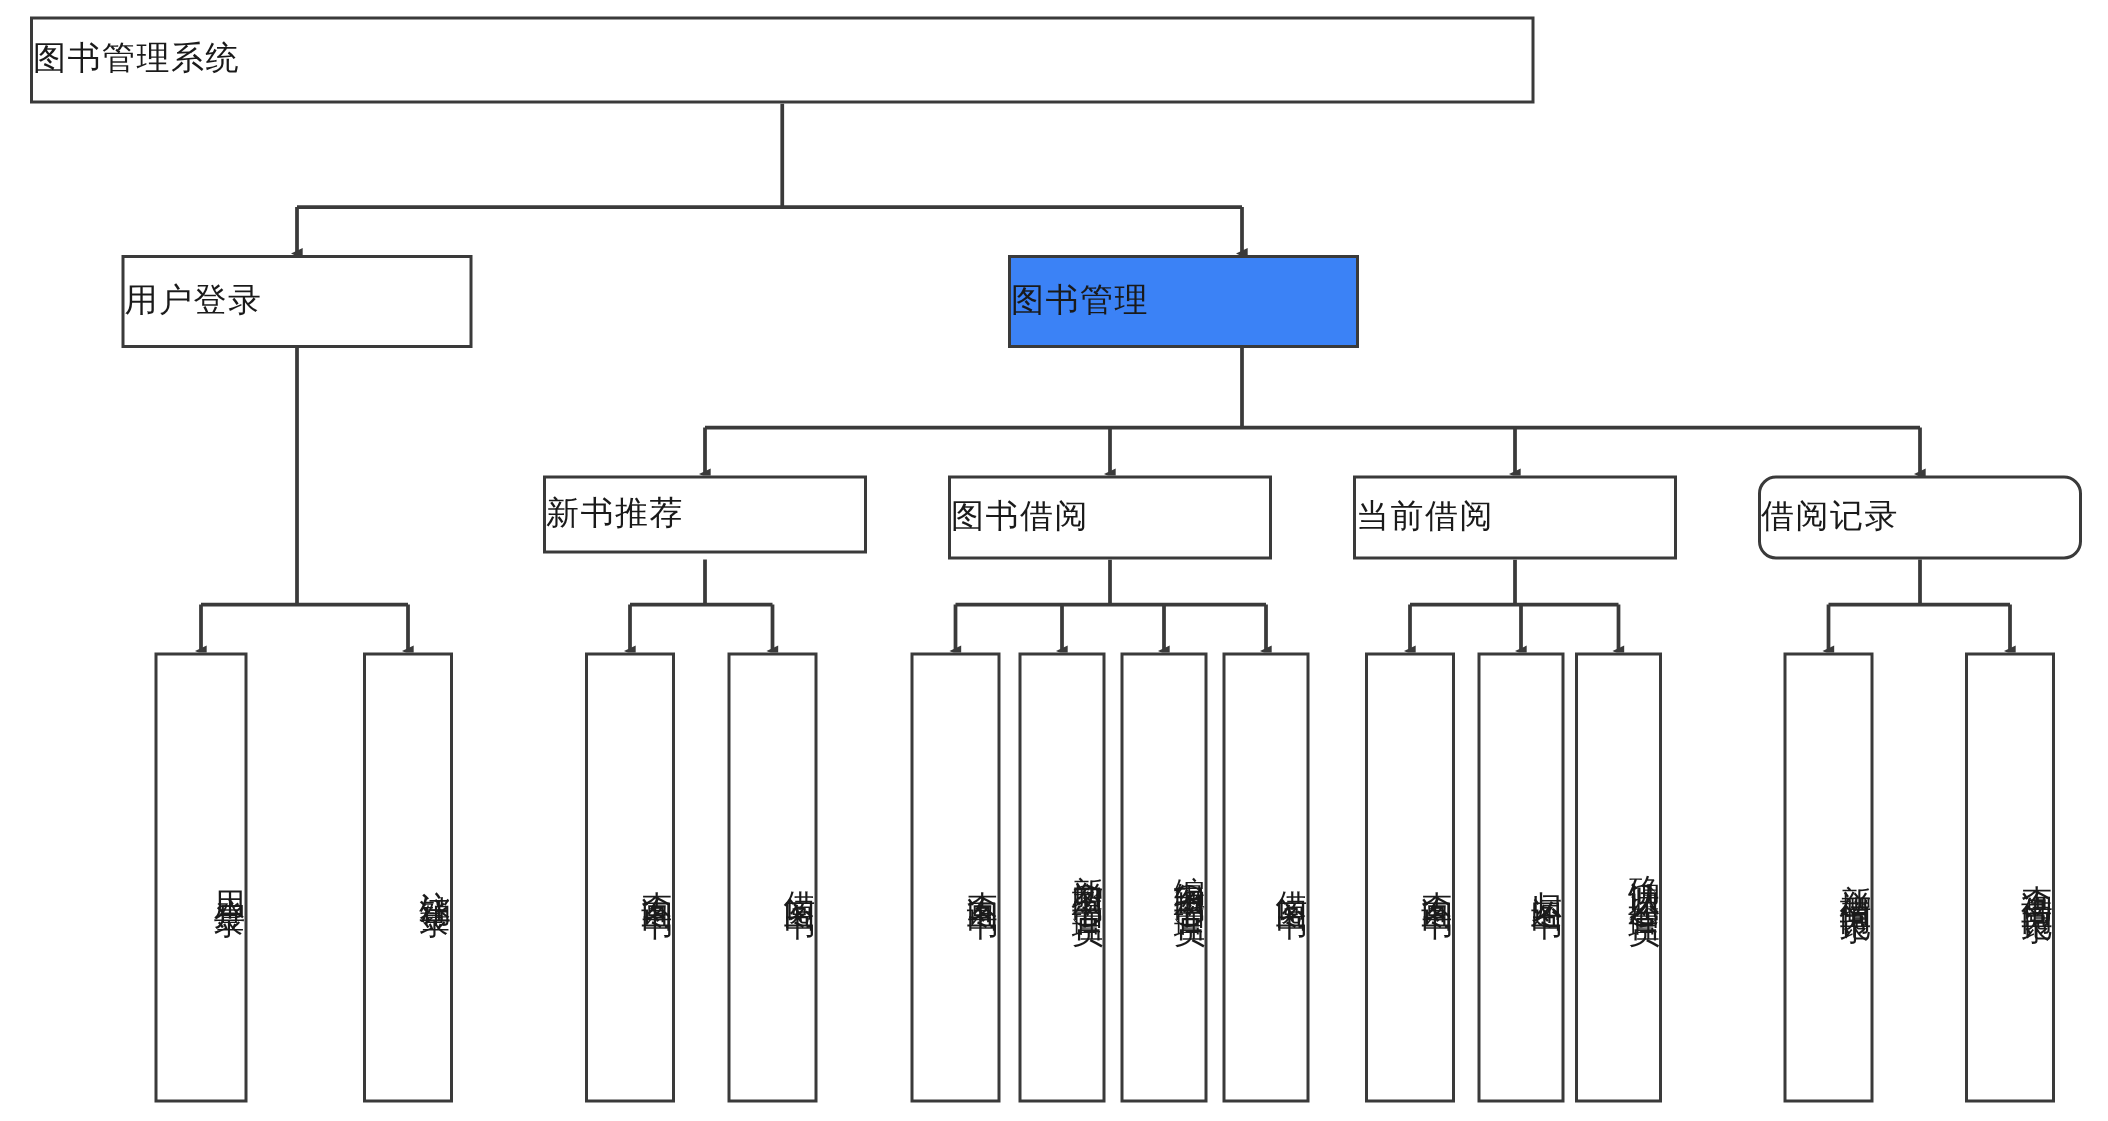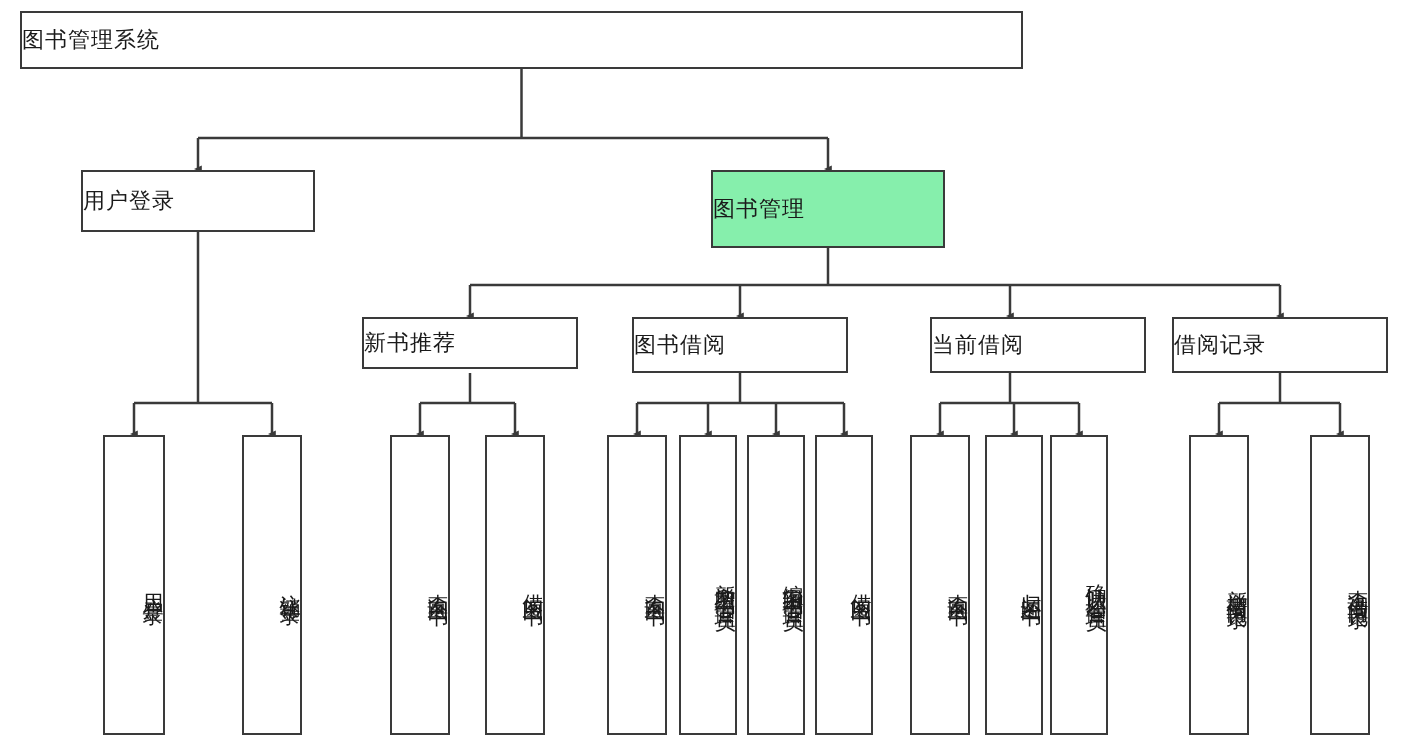--- a/index.html
+++ b/index.html
@@ -118,33 +118,33 @@
       </g>
   </svg>
 
   <div id="nodes">
       <div class="node horizontal root" style="left: 20px; top: 11px; width: 1003px; height: 58px; border-color: rgb(58, 58, 58); background: rgb(255, 255, 255); color: rgb(26, 26, 26);">
         <span class="hlabel">图书管理系统</span>
       </div>
       <div class="node horizontal" style="left: 81px; top: 170px; width: 234px; height: 62px; border-color: rgb(58, 58, 58); background: rgb(255, 255, 255); color: rgb(26, 26, 26);">
         <span class="hlabel">用户登录</span>
       </div>
-      <div class="node horizontal" style="left: 711px; top: 170px; width: 234px; height: 78px; border-color: rgb(58, 58, 58); background: #86efac; color: rgb(26, 26, 26);">
+      <div class="node horizontal" style="left: 672px; top: 170px; width: 234px; height: 62px; border-color: rgb(58, 58, 58); background: #3b82f6; color: rgb(26, 26, 26);">
         <span class="hlabel">图书管理</span>
       </div>
       <div class="node horizontal" style="left: 362px; top: 317px; width: 216px; height: 52px; border-color: rgb(58, 58, 58); background: rgb(255, 255, 255); color: rgb(26, 26, 26);">
         <span class="hlabel">新书推荐</span>
       </div>
       <div class="node horizontal" style="left: 632px; top: 317px; width: 216px; height: 56px; border-color: rgb(58, 58, 58); background: rgb(255, 255, 255); color: rgb(26, 26, 26);">
         <span class="hlabel">图书借阅</span>
       </div>
-      <div class="node horizontal" style="left: 930px; top: 317px; width: 216px; height: 56px; border-color: rgb(58, 58, 58); background: rgb(255, 255, 255); color: rgb(26, 26, 26);">
+      <div class="node horizontal" style="left: 902px; top: 317px; width: 216px; height: 56px; border-color: rgb(58, 58, 58); background: rgb(255, 255, 255); color: rgb(26, 26, 26);">
         <span class="hlabel">当前借阅</span>
       </div>
-      <div class="node horizontal" style="left: 1172px; top: 317px; width: 216px; height: 56px; border-color: rgb(58, 58, 58); background: rgb(255, 255, 255); color: rgb(26, 26, 26);">
+      <div class="node horizontal" style="left: 1172px; top: 317px; width: 216px; height: 56px; border-color: rgb(58, 58, 58); background: rgb(255, 255, 255); color: rgb(26, 26, 26); border-radius: 12px;">
         <span class="hlabel">借阅记录</span>
       </div>
       <div class="node vertical" style="left: 103px; top: 435px; width: 62px; height: 300px; border-color: rgb(58, 58, 58); background: rgb(255, 255, 255); color: rgb(26, 26, 26);">
         <span class="vlabel">用户登录</span>
       </div>
       <div class="node vertical" style="left: 242px; top: 435px; width: 60px; height: 300px; border-color: rgb(58, 58, 58); background: rgb(255, 255, 255); color: rgb(26, 26, 26);">
         <span class="vlabel">注销登录</span>
       </div>
       <div class="node vertical" style="left: 390px; top: 435px; width: 60px; height: 300px; border-color: rgb(58, 58, 58); background: rgb(255, 255, 255); color: rgb(26, 26, 26);">
         <span class="vlabel">查询图书</span>

